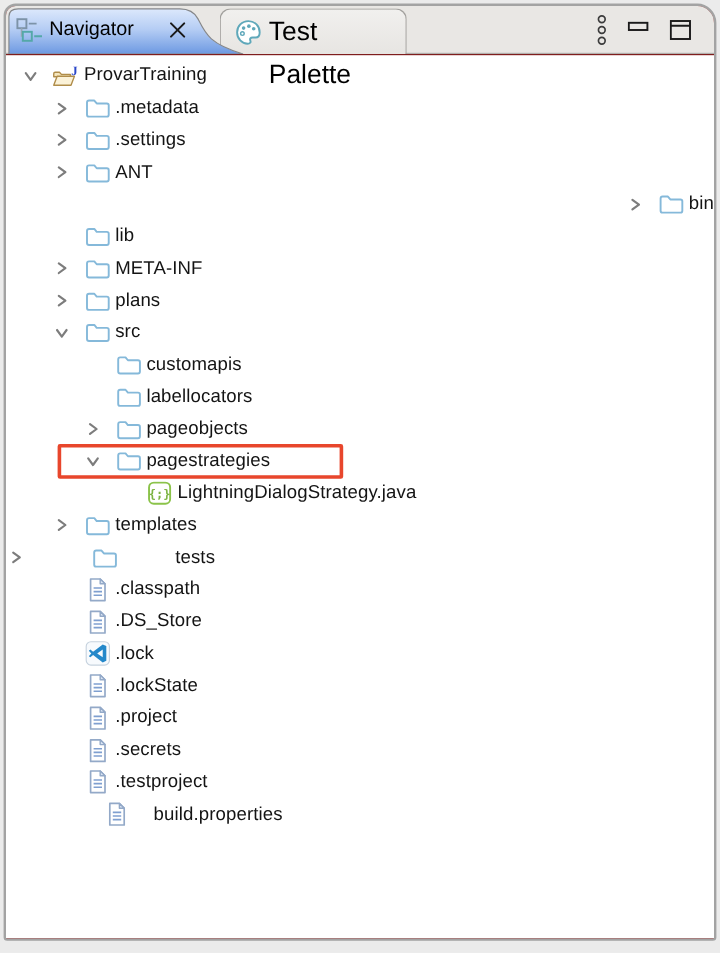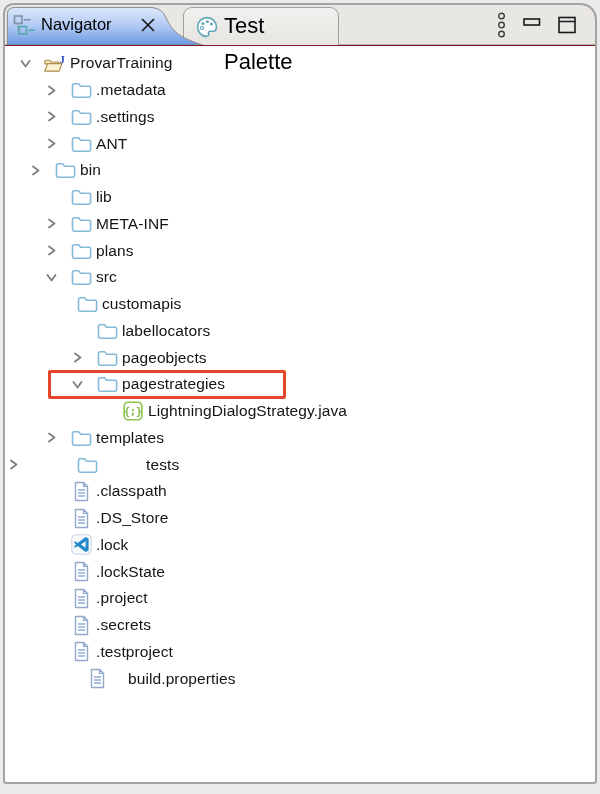--- a/index.html
+++ b/index.html
@@ -151,21 +151,21 @@
               <polyline points="4,2.5 9.5,6.5 4,10.5" fill="none" stroke="#7d7d7d" stroke-width="1.8" stroke-linecap="round" stroke-linejoin="round"></polyline>
             </svg>
           </span>
           <span class="cell-icon">
             <svg width="21" height="18" viewBox="0 0 21 18">
               <path d="M1.5 4.5 Q1.5 2.8 3.2 2.8 L7.6 2.8 L9.6 5.2 L18 5.2 Q19.6 5.2 19.6 6.8 L19.6 14.6 Q19.6 16.2 18 16.2 L3.2 16.2 Q1.5 16.2 1.5 14.6 Z" fill="#ffffff" stroke="#85b9da" stroke-width="1.6" stroke-linejoin="round"></path>
             </svg>
           </span>
           <span class="label">ANT</span>
         </div>
-        <div class="row" style="padding-left: 22px;">
+        <div class="row" style="padding-left: 38px; justify-content: flex-end;">
           <span class="cell-arrow">
             <svg width="13" height="13" viewBox="0 0 13 13">
               <polyline points="4,2.5 9.5,6.5 4,10.5" fill="none" stroke="#7d7d7d" stroke-width="1.8" stroke-linecap="round" stroke-linejoin="round"></polyline>
             </svg>
           </span>
           <span class="cell-icon">
             <svg width="21" height="18" viewBox="0 0 21 18">
               <path d="M1.5 4.5 Q1.5 2.8 3.2 2.8 L7.6 2.8 L9.6 5.2 L18 5.2 Q19.6 5.2 19.6 6.8 L19.6 14.6 Q19.6 16.2 18 16.2 L3.2 16.2 Q1.5 16.2 1.5 14.6 Z" fill="#ffffff" stroke="#85b9da" stroke-width="1.6" stroke-linejoin="round"></path>
             </svg>
           </span>
@@ -212,21 +212,21 @@
               <polyline points="2.5,4 6.5,9.5 10.5,4" fill="none" stroke="#7d7d7d" stroke-width="1.8" stroke-linecap="round" stroke-linejoin="round"></polyline>
             </svg>
           </span>
           <span class="cell-icon">
             <svg width="21" height="18" viewBox="0 0 21 18">
               <path d="M1.5 4.5 Q1.5 2.8 3.2 2.8 L7.6 2.8 L9.6 5.2 L18 5.2 Q19.6 5.2 19.6 6.8 L19.6 14.6 Q19.6 16.2 18 16.2 L3.2 16.2 Q1.5 16.2 1.5 14.6 Z" fill="#ffffff" stroke="#85b9da" stroke-width="1.6" stroke-linejoin="round"></path>
             </svg>
           </span>
           <span class="label">src</span>
         </div>
-        <div class="row" style="padding-left: 44px; text-align: right;">
+        <div class="row" style="padding-left: 64px; text-align: right;">
           <span class="cell-arrow"></span>
           <span class="cell-icon">
             <svg width="21" height="18" viewBox="0 0 21 18">
               <path d="M1.5 4.5 Q1.5 2.8 3.2 2.8 L7.6 2.8 L9.6 5.2 L18 5.2 Q19.6 5.2 19.6 6.8 L19.6 14.6 Q19.6 16.2 18 16.2 L3.2 16.2 Q1.5 16.2 1.5 14.6 Z" fill="#ffffff" stroke="#85b9da" stroke-width="1.6" stroke-linejoin="round"></path>
             </svg>
           </span>
           <span class="label">customapis</span>
         </div>
         <div class="row" style="padding-left: 64px;">
           <span class="cell-arrow"></span>

